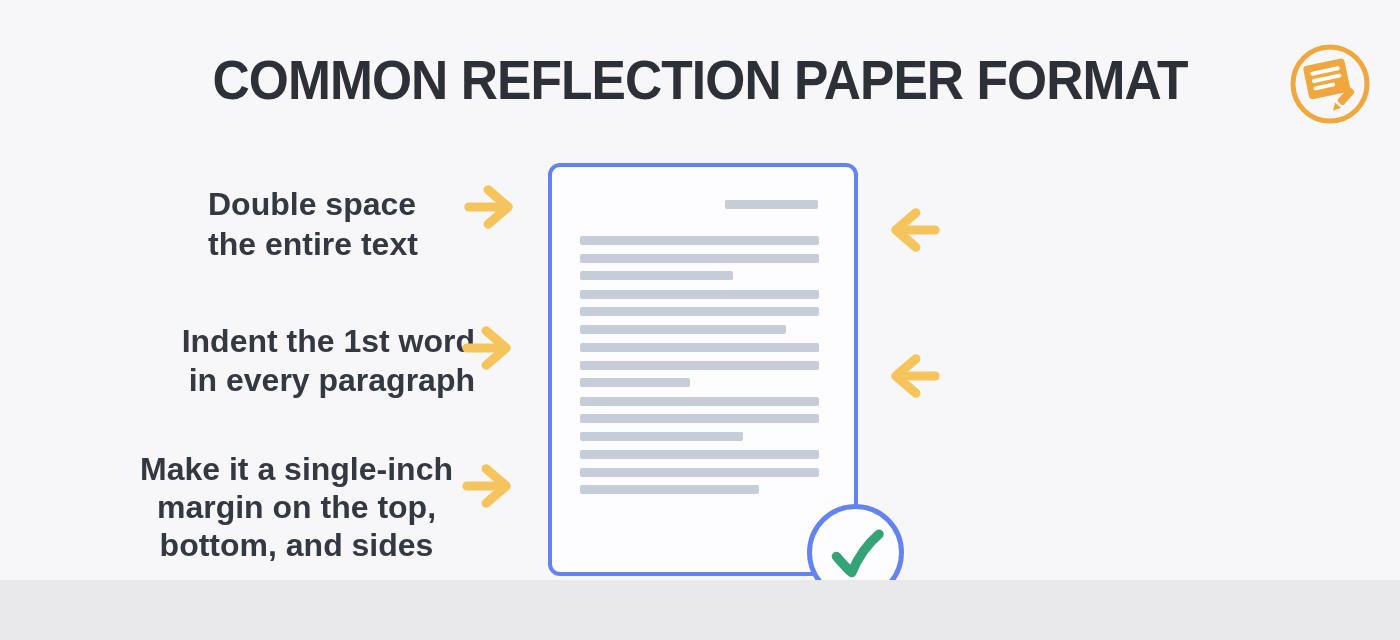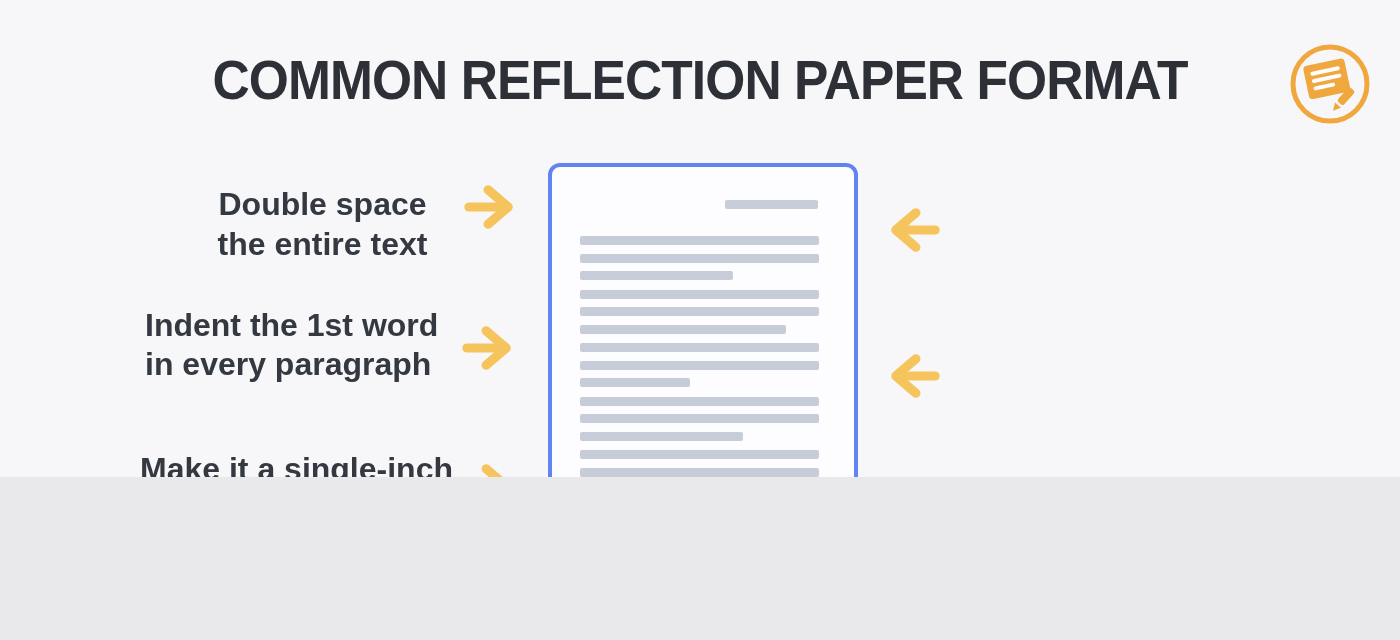--- a/index.html
+++ b/index.html
@@ -1,20 +1,20 @@
 <!DOCTYPE html>
 <html><head>
 <meta charset="utf-8">
 <style>
   * { margin: 0; padding: 0; box-sizing: border-box; }
   html, body { background: #e9e9ec; }
   .canvas {
     position: relative;
     width: 1400px;
-    height: 477px;
+    height: 580px;
     background: var(--background, #f7f7f9);
     font-family: "Liberation Sans", sans-serif;
     overflow: hidden;
     margin: 0 auto;
   }
   .title {
     position: absolute;
     top: 52px;
     left: 0;
     width: 1400px;
@@ -89,22 +89,22 @@
   .check-badge path { stroke: var(--check_green, #34a377); }
 
   .note {
     position: absolute;
     font-weight: 700;
     font-size: 32px;
     line-height: 39px;
     color: var(--label_text, #343841);
     white-space: pre-line;
   }
-  .note-1 { left: 180px; top: 184px; width: 285px; text-align: center; line-height: 40px; }
-  .note-2 { left: 145px; top: 306px; width: 330px; text-align: left; }
+  .note-1 { left: 208px; top: 184px; width: 285px; line-height: 40px; }
+  .note-2 { left: 145px; top: 322px; width: 330px; text-align: right; }
   .note-3 { left: 124px; top: 450px; width: 345px; text-align: center; line-height: 38px; }
   .note-4 { left: 958px; top: 210px; width: 296px; text-align: center; }
   .note-5 { left: 962px; top: 352px; width: 310px; text-align: left; line-height: 38px; }
   .note-5 .second { margin-top: 13px; }
 
   .arrow {
     position: absolute;
     width: 56px;
     height: 48px;
   }

